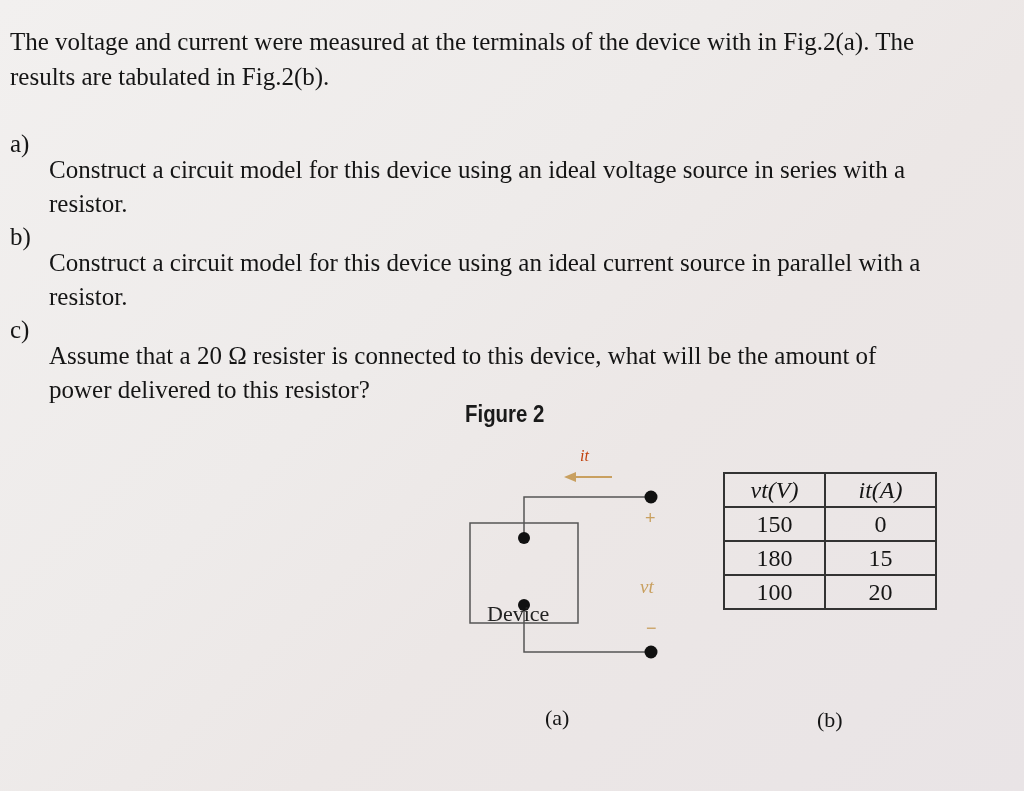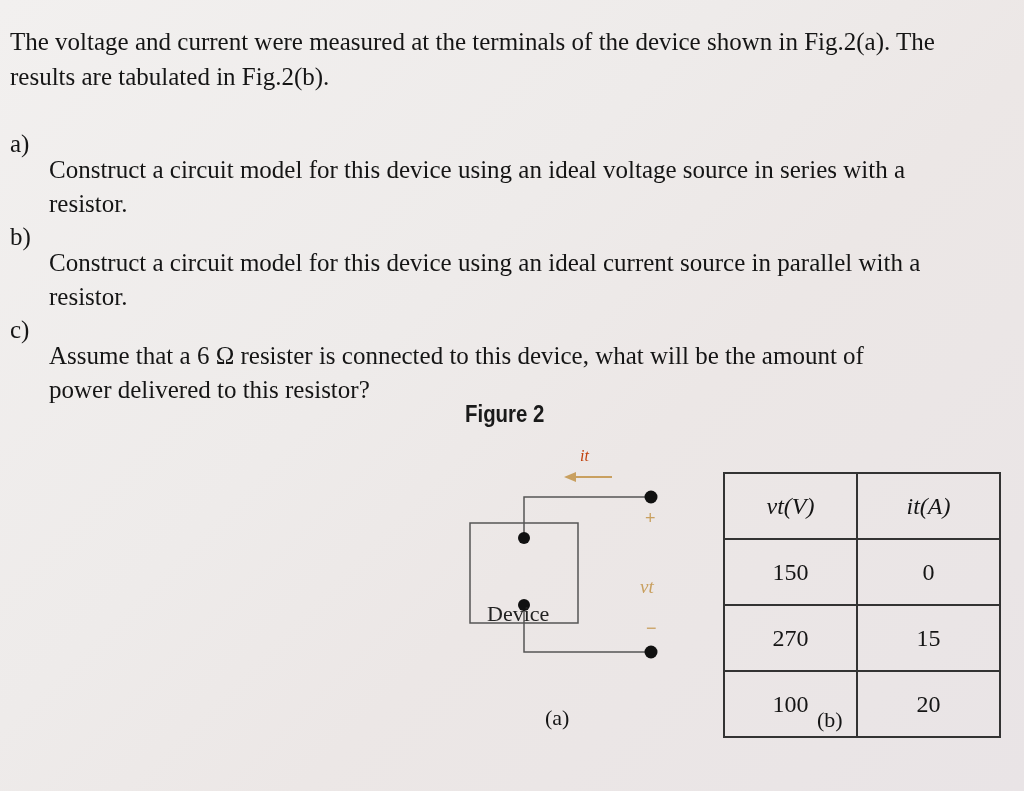--- a/index.html
+++ b/index.html
@@ -14,44 +14,44 @@
   .q .lbl { width: 39px; flex: none; }
   .q .txt { flex: 1; margin-top: 26px; }
   .fig-title { position: absolute; left: 465px; top: 400px; font-family: "Liberation Sans", sans-serif; font-size: 24px; font-weight: bold; transform: scaleX(0.85); transform-origin: left; color: #1a1a1a; }
   .circuit { position: absolute; left: 460px; top: 440px; }
   .device-label { position: absolute; left: 487px; top: 561px; font-size: 22px; color: #222; margin-top: 40px; }
   .plus { position: absolute; left: 645px; top: 508px; font-size: 18px; color: #c9a060; font-family: "Liberation Sans", sans-serif; }
   .minus { position: absolute; left: 646px; top: 618px; font-size: 18px; color: #c9a060; font-family: "Liberation Sans", sans-serif; }
   .vt-label { position: absolute; left: 640px; top: 576px; font-size: 19px; font-style: italic; color: #c9a060; }
   .it-label { position: absolute; left: 580px; top: 447px; font-size: 16px; font-style: italic; color: #c2410c; }
   table.data { position: absolute; left: 723px; top: 472px; border-collapse: collapse; font-size: 24px; }
-  table.data td, table.data th { border: 2px solid #333; height: 32px; text-align: center; font-weight: normal; padding: 16px; }
+  table.data td, table.data th { border: 2px solid #333; height: 32px; text-align: center; font-weight: normal; padding: 0; }
   table.data th { font-style: italic; }
   table.data .c1 { width: 99px; }
   table.data .c2 { width: 109px; }
   .cap-a { position: absolute; left: 545px; top: 705px; font-size: 22px; }
   .cap-b { position: absolute; left: 817px; top: 707px; font-size: 22px; }
 </style>
 </head>
 <body>
 
-<div class="intro">The voltage and current were measured at the terminals of the device shown in Fig.2(a). The results are tabulated in Fig.2(b).</div>
+<div class="intro">The voltage and current were measured at the terminals of the device with in Fig.2(a). The results are tabulated in Fig.2(b).</div>
 
 <div class="questions">
   <div class="q">
     <span class="lbl">a)</span>
     <span class="txt">Construct a circuit model for this device using an ideal voltage source in series with a resistor.</span>
   </div>
   <div class="q">
     <span class="lbl">b)</span>
     <span class="txt">Construct a circuit model for this device using an ideal current source in parallel with a resistor.</span>
   </div>
   <div class="q">
     <span class="lbl">c)</span>
-    <span class="txt">Assume that a 6 Ω resister is connected to this device, what will be the amount of power delivered to this resistor?</span>
+    <span class="txt">Assume that a 20 Ω resister is connected to this device, what will be the amount of power delivered to this resistor?</span>
   </div>
 </div>
 
 <div class="fig-title">Figure 2</div>
 
 <svg class="circuit" width="220" height="240" viewBox="0 0 220 240">
 
   <g>
     <line x1="152" y1="37" x2="112" y2="37" stroke="#c9a060" stroke-width="2"></line>
     <polygon points="104,37 116,32 116,42" fill="#c9a060"></polygon>
@@ -79,21 +79,21 @@
   <tbody>
       <tr>
     <th class="c1">vt(V)</th>
     <th class="c2">it(A)</th>
   </tr>
   <tr>
     <td>150</td>
     <td>0</td>
   </tr>
   <tr>
-    <td>270</td>
+    <td>180</td>
     <td>15</td>
   </tr>
   <tr>
     <td>100</td>
     <td>20</td>
   </tr>
 </tbody>
   </table>
 
 <div class="cap-a">(a)</div>

